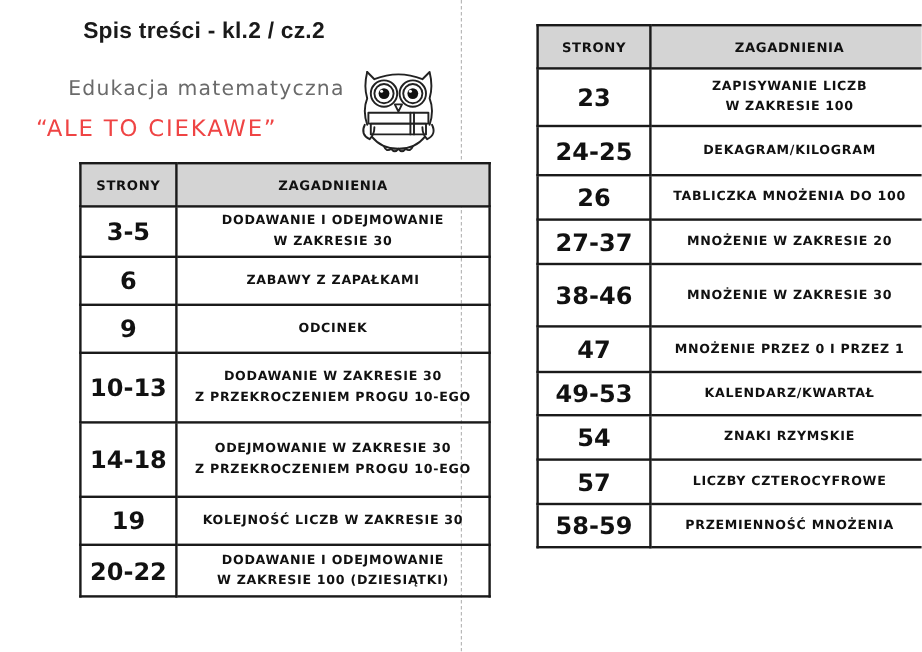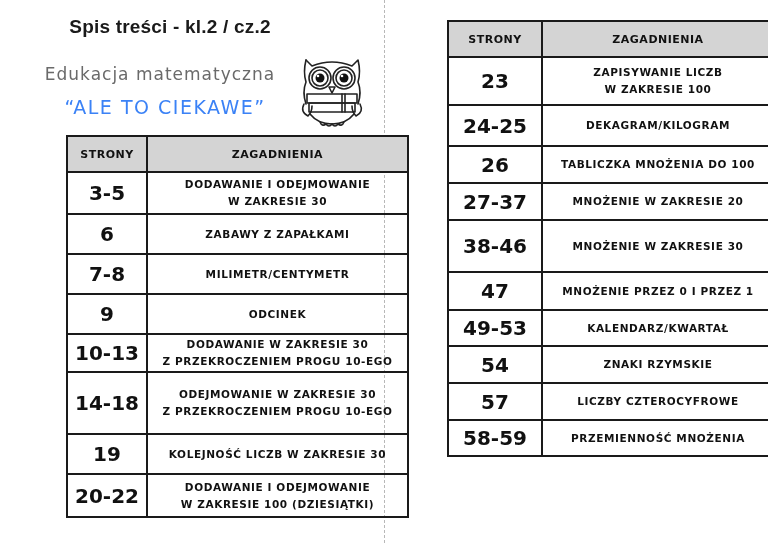--- a/index.html
+++ b/index.html
@@ -12,27 +12,27 @@
     position: absolute; left: 384px; top: 0; width: 0; height: 543px;
     border-left: 1px dashed #b8b8b8;
   }
   .title {
     position: absolute; left: 0; top: 16px; width: 340px; text-align: center;
     font-family: "Liberation Sans", sans-serif; font-weight: bold; font-size: 19px;
     color: #1a1a1a; letter-spacing: 0.2px;
   }
   .subtitle {
     position: absolute; left: 0; top: 64px; width: 320px; text-align: center;
-    padding-left: 0px;
+    padding-left: 12px;
     font-family: "DejaVu Sans", sans-serif; font-size: 17px; color: #6a6a6a;
     letter-spacing: 1px;
   }
   .slogan {
-    position: absolute; left: 30px; top: 96px; width: 270px; text-align: center;
-    font-family: "DejaVu Sans", sans-serif; font-size: 19px; color: #3b82f6;
+    position: absolute; left: 30px; top: 96px; width: 270px; text-align: left;
+    font-family: "DejaVu Sans", sans-serif; font-size: 19px; color: #ef4444;
     letter-spacing: 1.5px;
   }
   .owl { position: absolute; left: 298px; top: 52px; width: 68px; height: 78px; }
 
   table.toc {
     position: absolute; border-collapse: collapse; table-layout: fixed;
     border: 2px solid #1a1a1a;
     margin-left: 44px;
   }
   table.toc th, table.toc td {
@@ -111,28 +111,24 @@
       <tr style="height: 42px;">
         <td class="pages">3-5</td>
         <td class="topic">DODAWANIE I ODEJMOWANIE
 W ZAKRESIE 30</td>
       </tr>
       <tr style="height: 40px;">
         <td class="pages">6</td>
         <td class="topic">ZABAWY Z ZAPAŁKAMI</td>
       </tr>
       <tr style="height: 40px;">
-        <td class="pages">7-8</td>
-        <td class="topic">MILIMETR/CENTYMETR</td>
-      </tr>
-      <tr style="height: 40px;">
         <td class="pages">9</td>
         <td class="topic">ODCINEK</td>
       </tr>
-      <tr style="height: 38px;">
+      <tr style="height: 58px;">
         <td class="pages">10-13</td>
         <td class="topic">DODAWANIE W ZAKRESIE 30
 Z PRZEKROCZENIEM PROGU 10-EGO</td>
       </tr>
       <tr style="height: 62px;">
         <td class="pages">14-18</td>
         <td class="topic">ODEJMOWANIE W ZAKRESIE 30
 Z PRZEKROCZENIEM PROGU 10-EGO</td>
       </tr>
       <tr style="height: 40px;">

